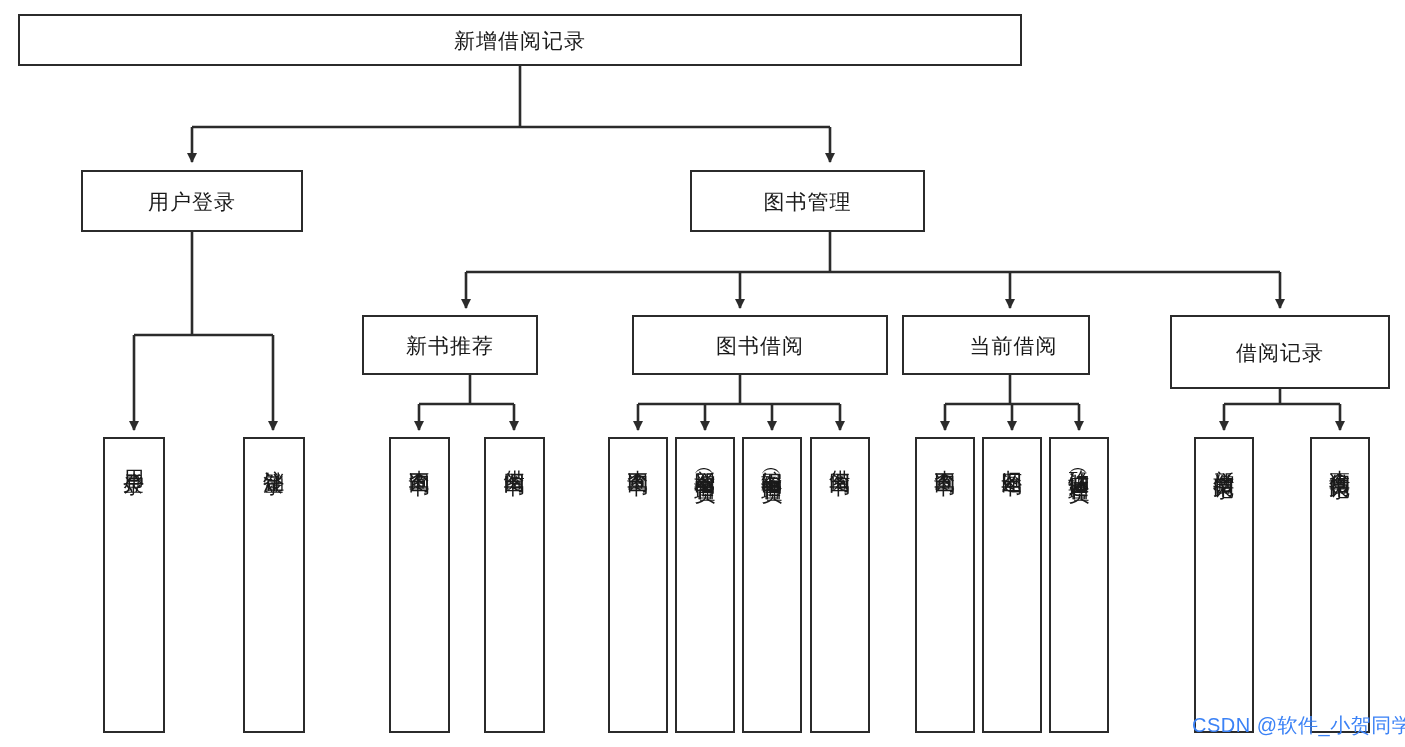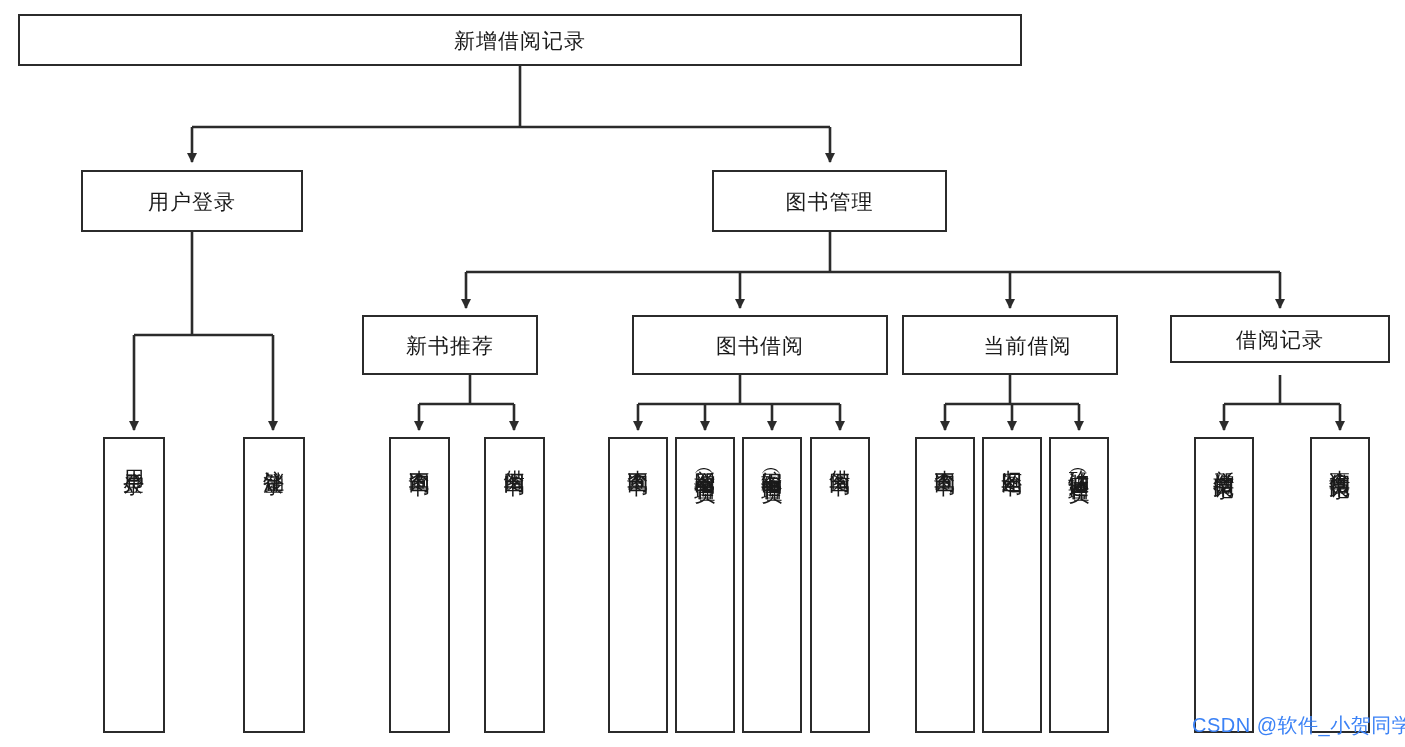--- a/index.html
+++ b/index.html
@@ -124,34 +124,34 @@
     </g>
   </svg>
 
   <div class="node root" style="left:18px; top:14px; width:1004px; height:52px;">
     <span class="h-label">新增借阅记录</span>
   </div>
 
   <div class="node level2" style="left:81px; top:170px; width:222px; height:62px;">
     <span class="h-label">用户登录</span>
   </div>
-  <div class="node level2" style="left:712px; top:170px; width:235px; height:62px;">
+  <div class="node level2" style="left:690px; top:170px; width:235px; height:62px;">
     <span class="h-label">图书管理</span>
   </div>
 
   <div class="node level3" style="left:362px; top:315px; width:176px; height:60px;">
     <span class="h-label">新书推荐</span>
   </div>
   <div class="node level3" style="left:632px; top:315px; width:256px; height:60px;">
     <span class="h-label">图书借阅</span>
   </div>
-  <div class="node level3" style="left:902px; top:315px; width:216px; height:60px;padding-left:35px;">
+  <div class="node level3" style="left:902px; top:315px; width:188px; height:60px;padding-left:35px;">
     <span class="h-label">当前借阅</span>
   </div>
-  <div class="node level3" style="left:1170px; top:315px; width:220px; height:48px;">
+  <div class="node level3" style="left:1170px; top:315px; width:220px; height:74px;">
     <span class="h-label">借阅记录</span>
   </div>
 
   <div class="node leaf" style="left:103px; top:437px; width:62px; height:296px;">
     <span class="v-label">用户登录</span>
   </div>
   <div class="node leaf" style="left:243px; top:437px; width:62px; height:296px;">
     <span class="v-label">注销登录</span>
   </div>
 

